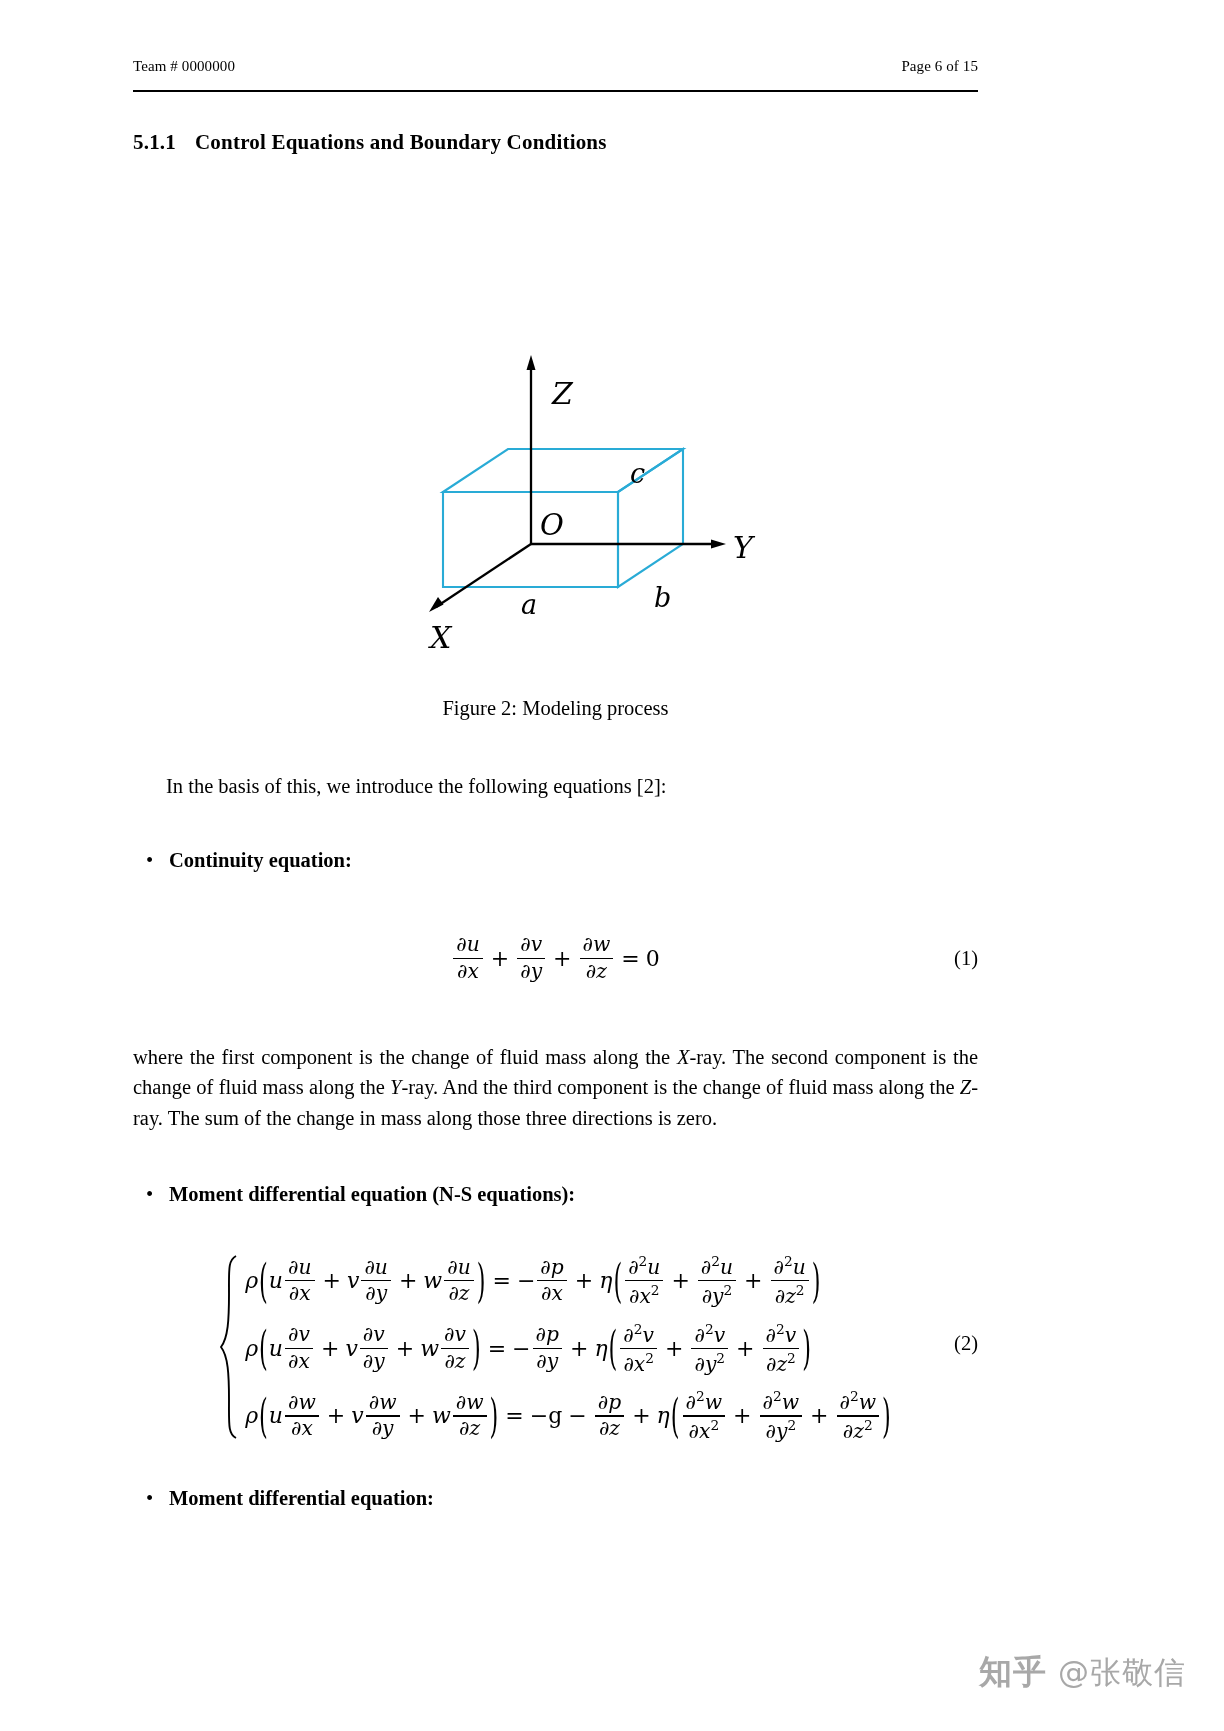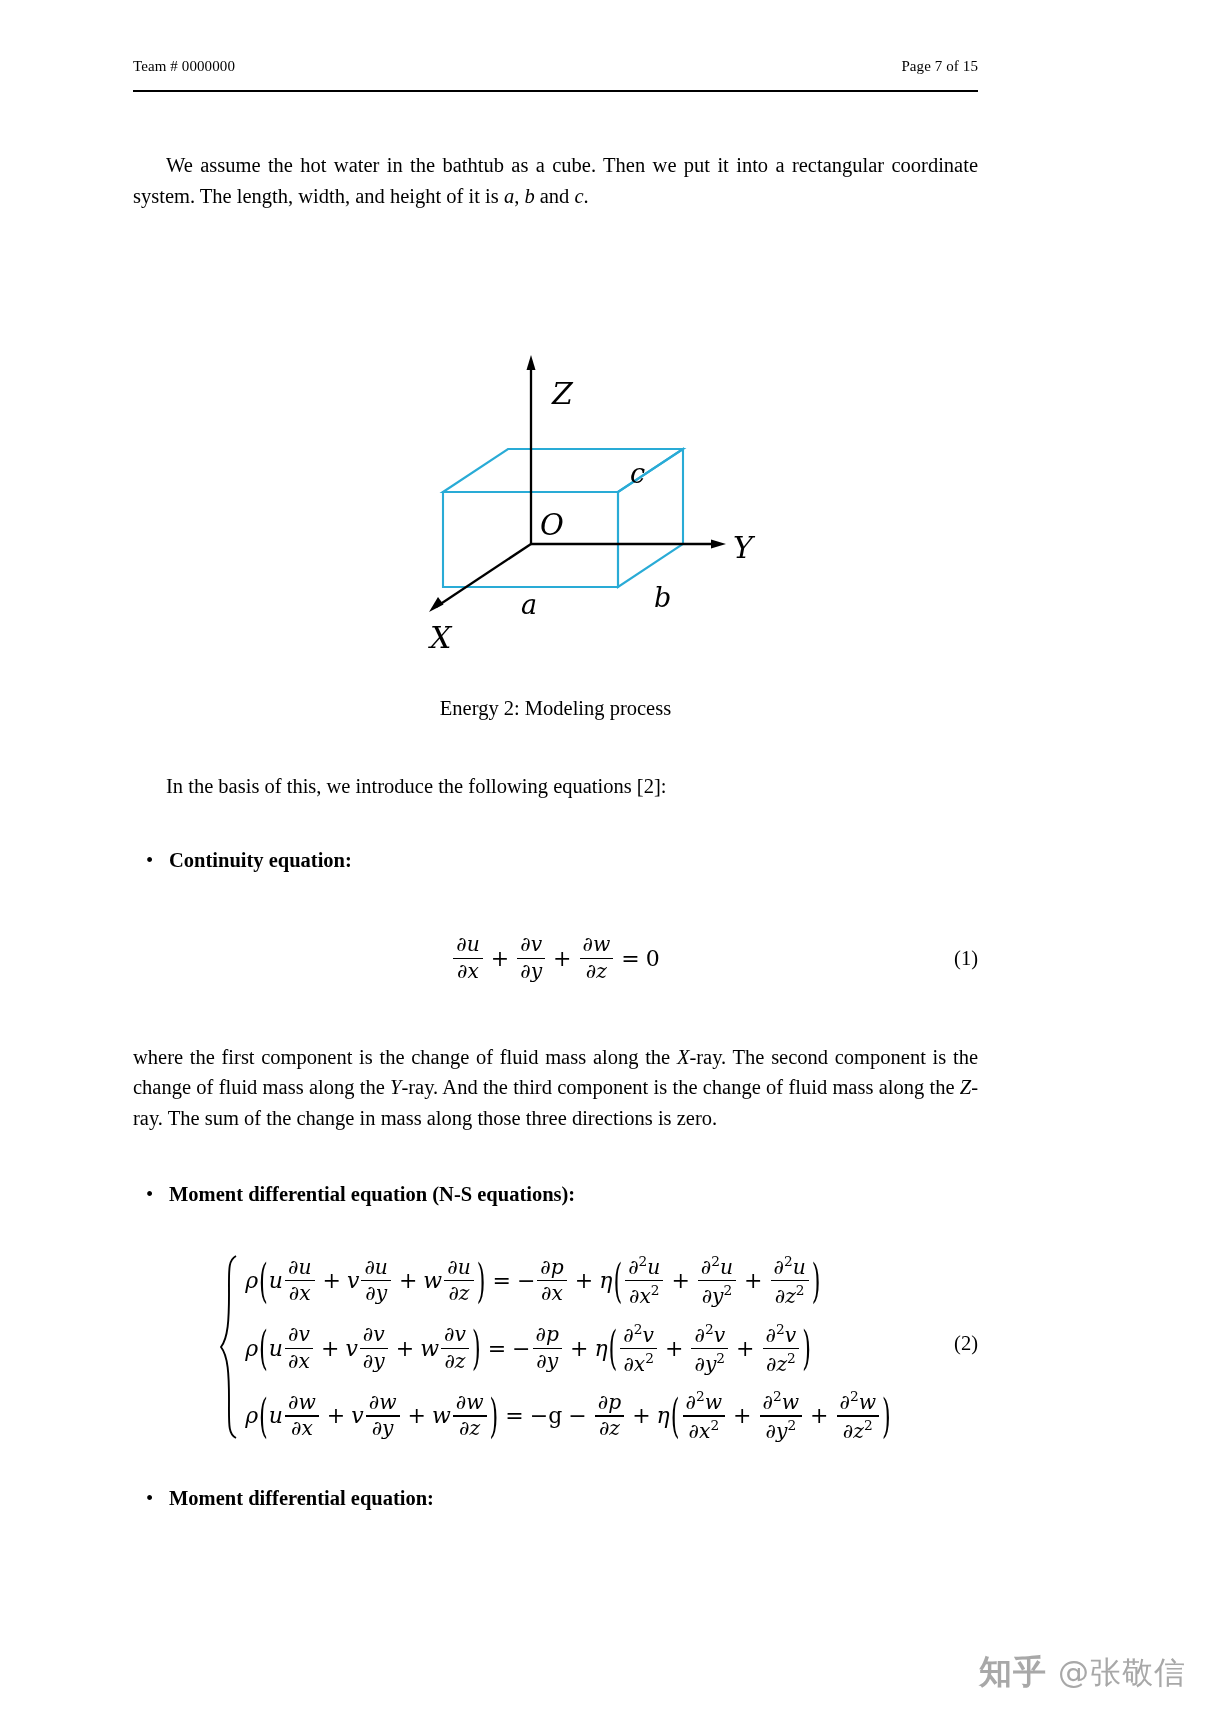--- a/index.html
+++ b/index.html
@@ -212,29 +212,31 @@
     font-size: 33px;
   }
 </style>
 </head>
 <body>
 
 <div class="page">
 
   <div class="header">
     <span>Team # 0000000</span>
-    <span>Page 7 of 15</span>
+    <span>Page 6 of 15</span>
   </div>
   <div class="header-rule"></div>
 
   <div class="content">
 
-
-
-    <p class="body indent"><span>We assume the hot water in the bathtub as a cube. Then we put it into a rectangular coordinate system. The length, width, and height of it is </span><i class="mvar">a</i><span>, </span><i class="mvar">b</i><span> and </span><i class="mvar">c</i><span>.</span></p>
+    <h3 class="section-heading">
+      <span class="num">5.1.1</span><span>Control Equations and Boundary Conditions</span>
+    </h3>
+
+
 
   </div>
 
   <div class="figure-wrap">
     <div class="figure-svg">
       <svg width="400" height="310" viewBox="0 0 400 310" xmlns="http://www.w3.org/2000/svg">
 
         <g stroke="#29abd6" stroke-width="2.1" fill="none">
 
           <polygon points="55,140 230,140 230,235 55,235"></polygon>
@@ -261,21 +263,21 @@
 
         <text x="164" y="52" font-family="DejaVu Serif, Liberation Serif, serif" font-style="italic" font-size="30" fill="#000">Z</text>
         <text x="345" y="206" font-family="DejaVu Serif, Liberation Serif, serif" font-style="italic" font-size="30" fill="#000">Y</text>
         <text x="42" y="296" font-family="DejaVu Serif, Liberation Serif, serif" font-style="italic" font-size="30" fill="#000">X</text>
         <text x="152" y="183" font-family="DejaVu Serif, Liberation Serif, serif" font-style="italic" font-size="29" fill="#000">O</text>
         <text x="242" y="131" font-family="DejaVu Serif, Liberation Serif, serif" font-style="italic" font-size="27" fill="#000">c</text>
         <text x="133" y="262" font-family="DejaVu Serif, Liberation Serif, serif" font-style="italic" font-size="27" fill="#000">a</text>
         <text x="266" y="255" font-family="DejaVu Serif, Liberation Serif, serif" font-style="italic" font-size="27" fill="#000">b</text>
       </svg>
     </div>
-    <div class="figure-caption">Energy 2: Modeling process</div>
+    <div class="figure-caption">Figure 2: Modeling process</div>
   </div>
 
   <div style="position:absolute; left:133px; top:751px; width:845px;">
 
     <p class="body indent">In the basis of this, we introduce the following equations [2]:</p>
 
     <div style="margin-top:47px;" class="bullet-line">
       <span class="dot">•</span><span>Continuity equation:</span>
     </div>
 

